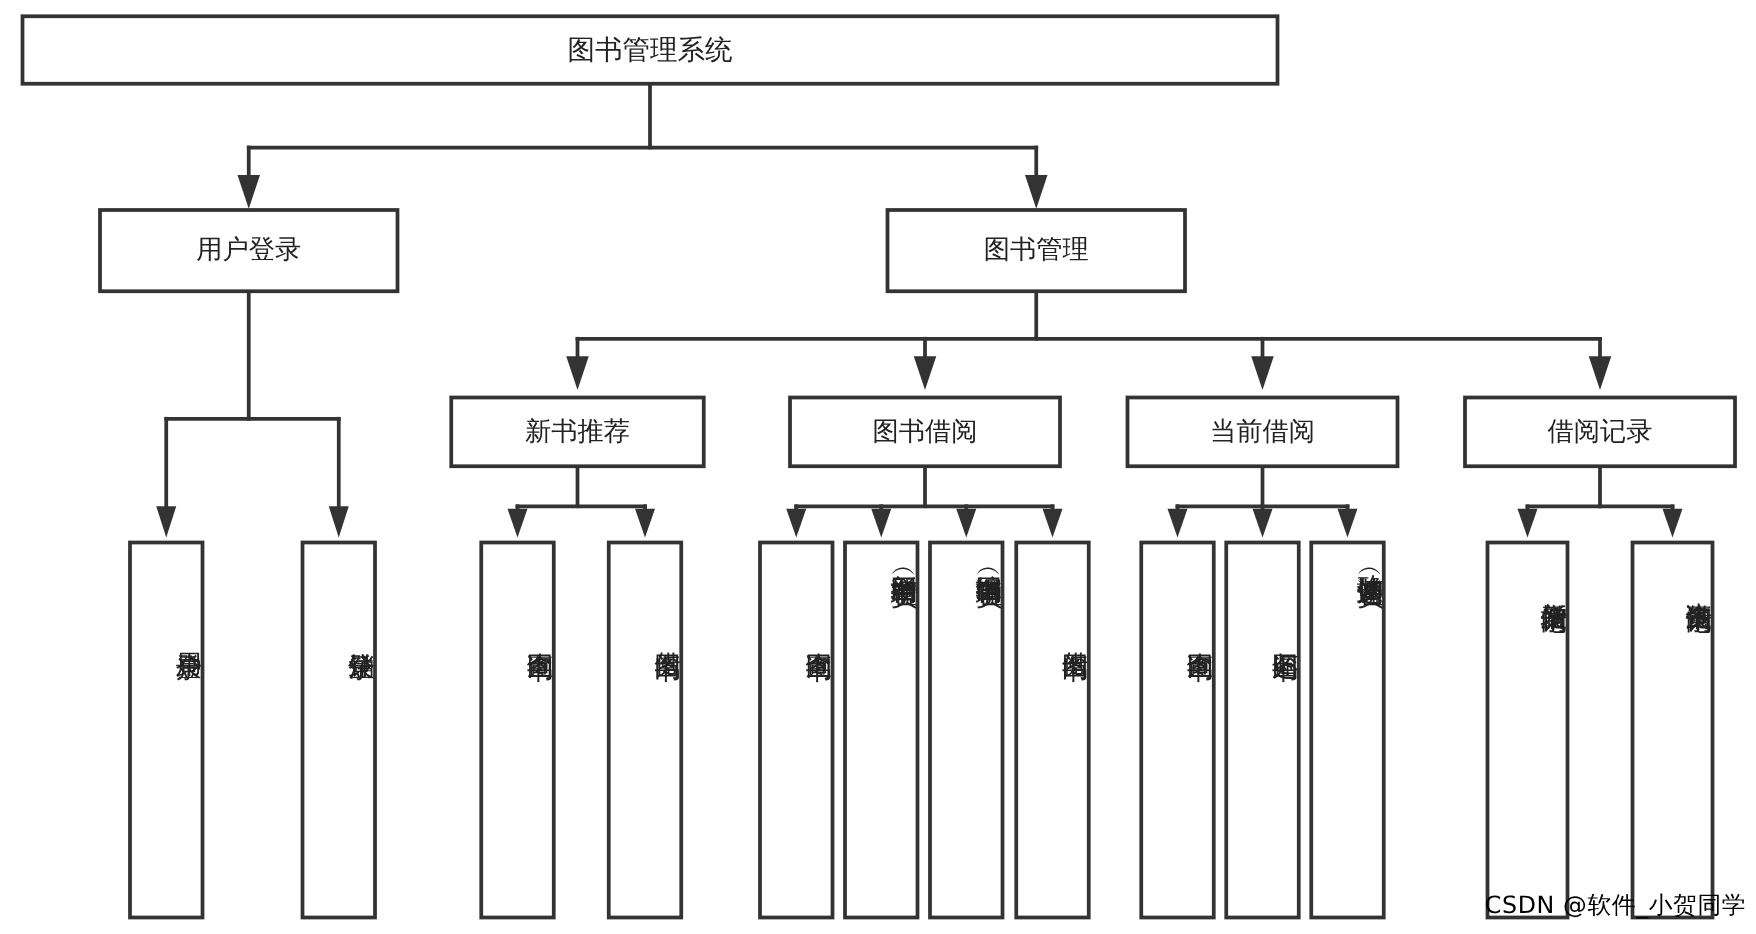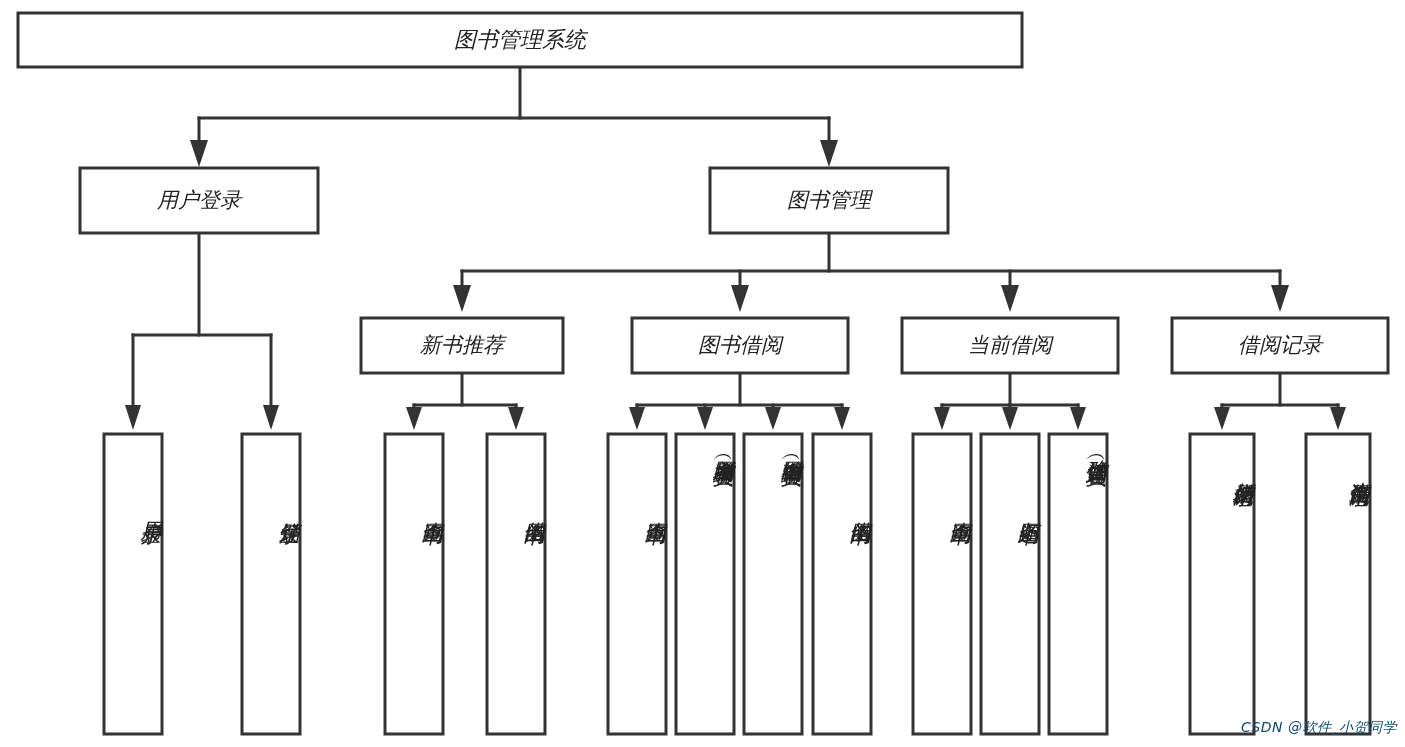--- a/index.html
+++ b/index.html
@@ -9,21 +9,20 @@
   }
   body {
     font-family: "DejaVu Sans", "Liberation Sans", sans-serif;
   }
   #diagram-root {
     position: relative;
     width: 1405px;
     height: 741px;
     background: #ffffff;
     overflow: hidden;
-    font-style: italic;
   }
   svg.diagram-canvas {
     position: absolute;
     left: 0;
     top: 0;
     width: 1405px;
     height: 747px;
     display: block;
   }
   .node-box {
@@ -67,22 +66,22 @@
     text-orientation: upright;
     white-space: pre;
     letter-spacing: 1px;
     pointer-events: none;
   }
   .watermark {
     position: absolute;
     right: 8px;
     bottom: 4px;
     font-family: "DejaVu Sans", "Liberation Sans", sans-serif;
-    font-size: 14px;
-    color: #0c4a6e;
+    font-size: 19px;
+    color: #000000;
     letter-spacing: 0.5px;
     white-space: nowrap;
   }
 </style>
 </head>
 <body>
 
 <div id="diagram-root">
 
   <svg class="diagram-canvas" viewBox="0 0 1405 747">

